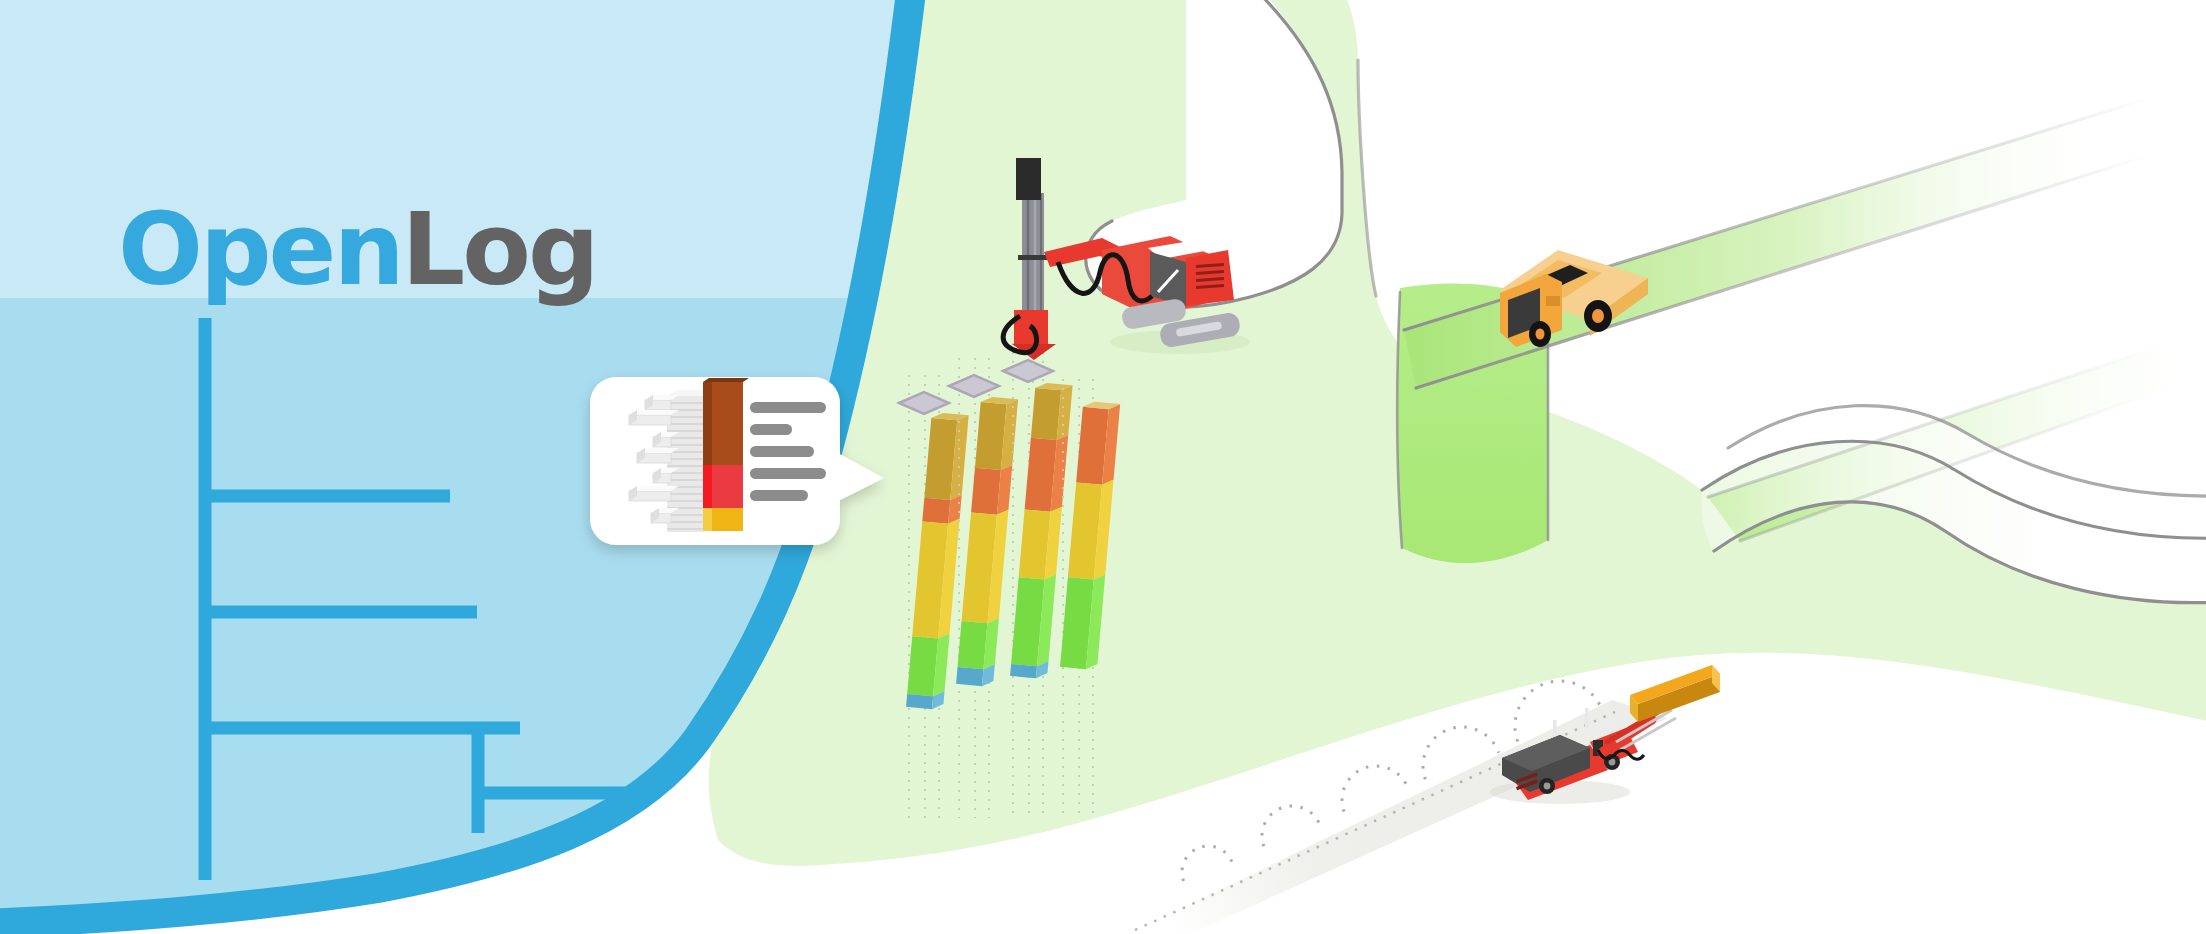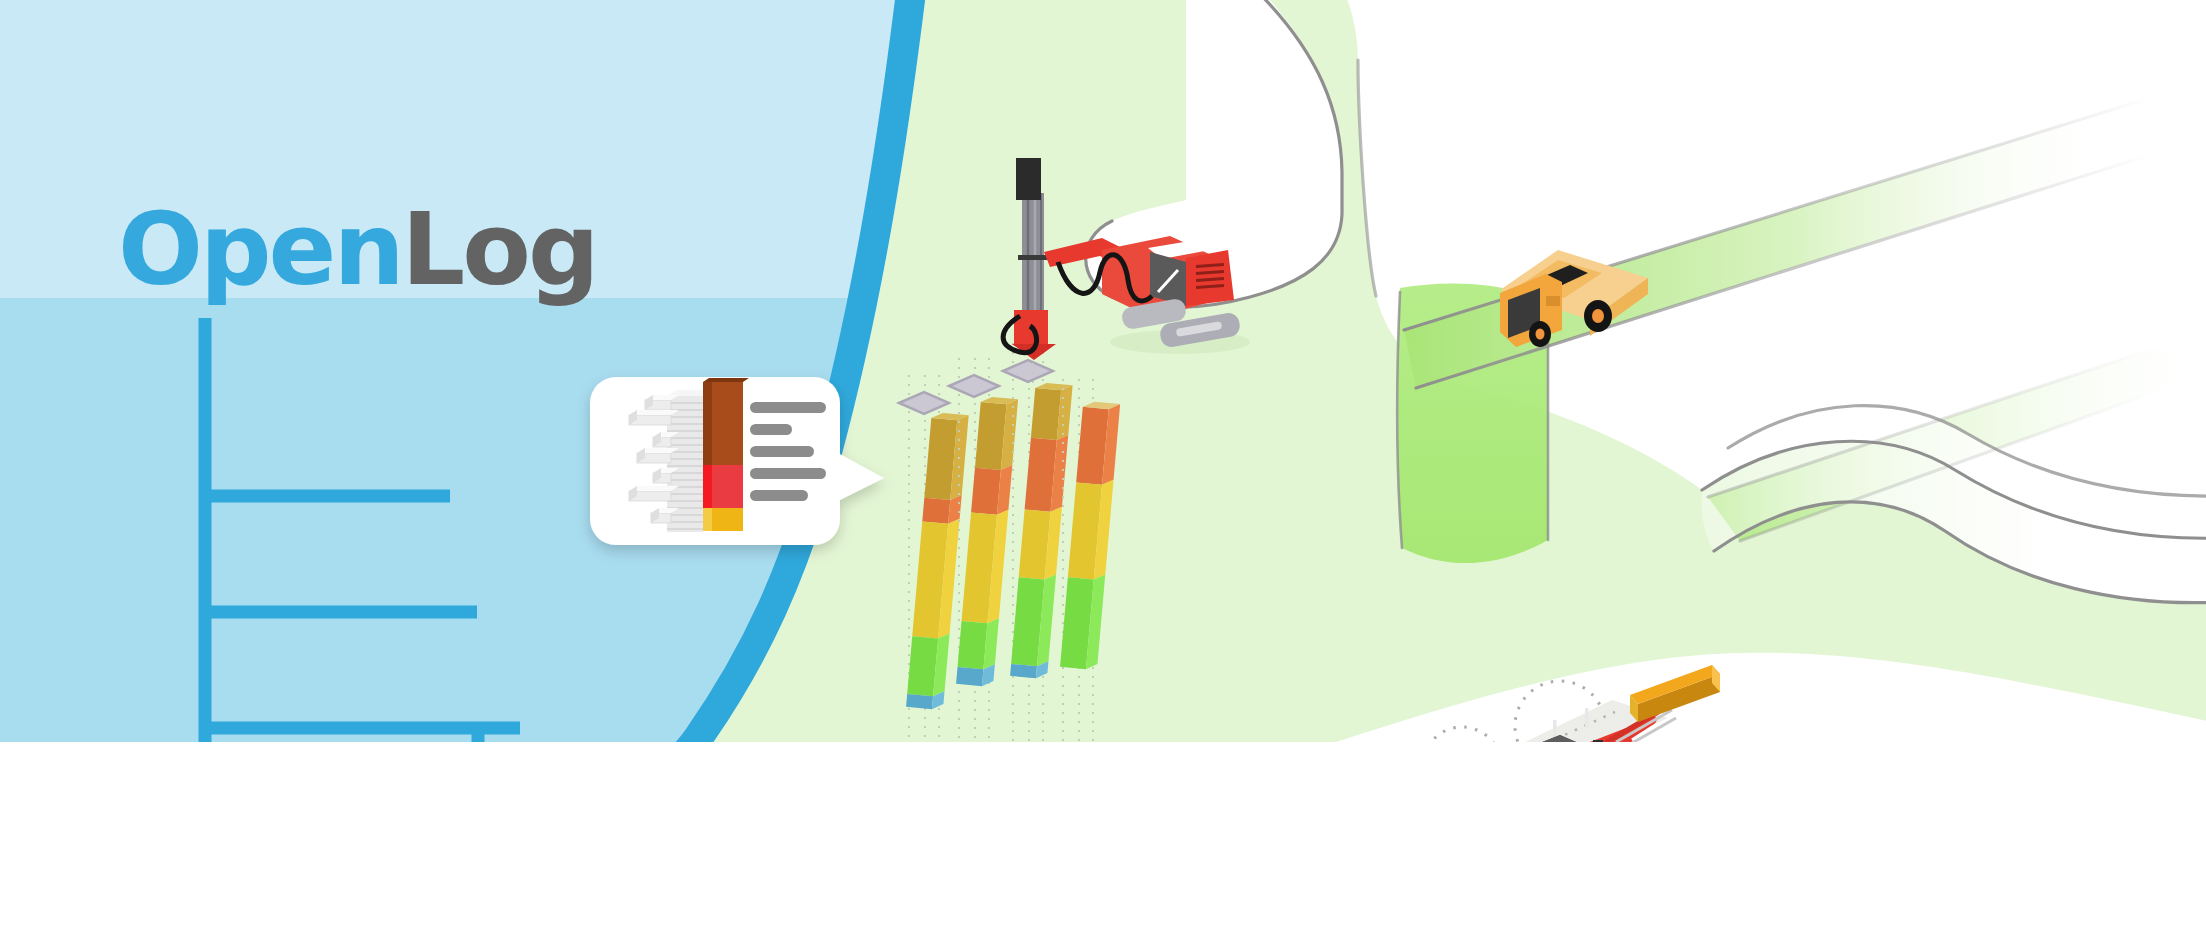--- a/index.html
+++ b/index.html
@@ -1,16 +1,16 @@
 <!DOCTYPE html>
 <html><head>
 <meta charset="utf-8">
 <style>
   html,body{margin:0;padding:0;background:#fff;}
-  .stage{position:relative;width:2206px;height:742px;overflow:hidden;background:#c4b5fd;
+  .stage{position:relative;width:2206px;height:934px;overflow:hidden;background:#c4b5fd;
          font-family:"DejaVu Sans","Liberation Sans",sans-serif;text-align:center;}
   svg{display:block;}
   .logo-text{font-family:"DejaVu Sans","Liberation Sans",sans-serif;font-weight:bold;letter-spacing:-3px;}
 </style>
 </head>
 <body>
 
 <div class="stage">
 <svg width="2206" height="934" viewBox="0 0 2206 934">
   <defs>

